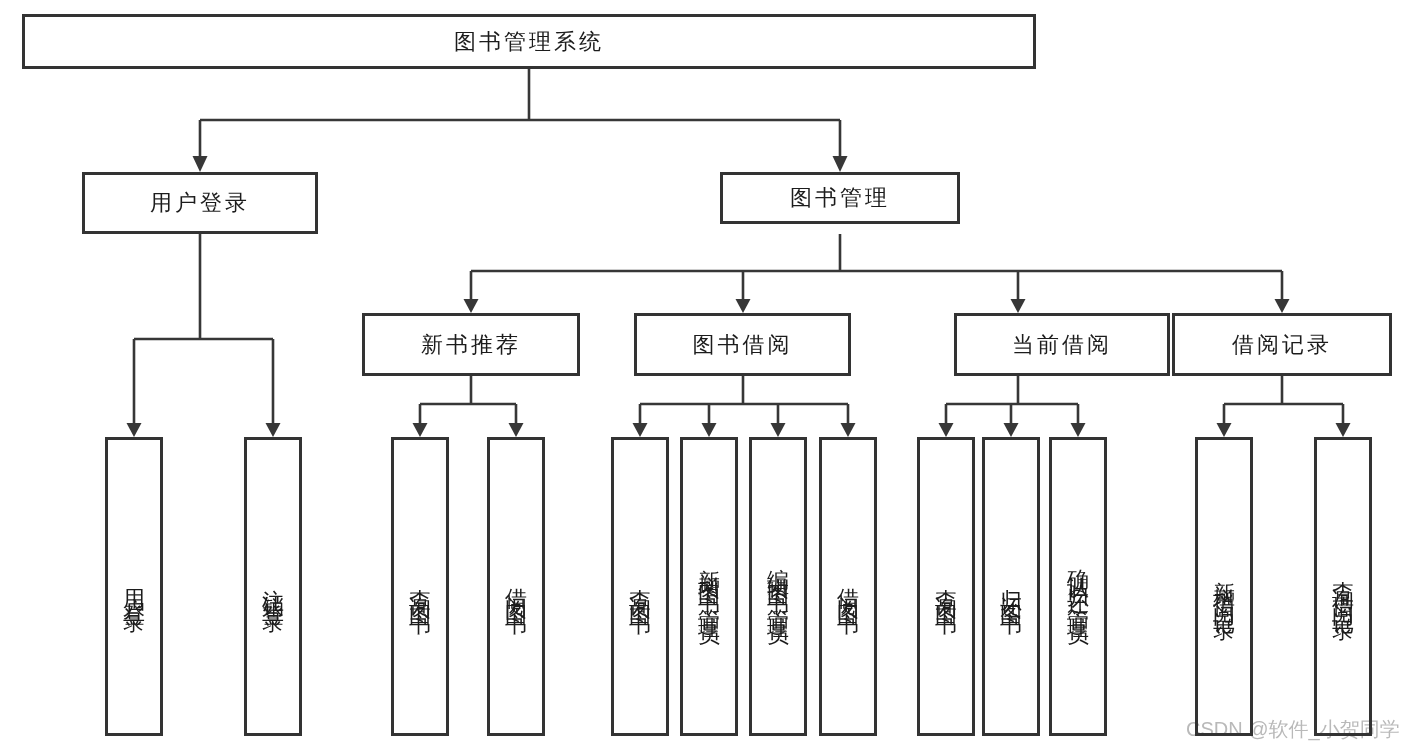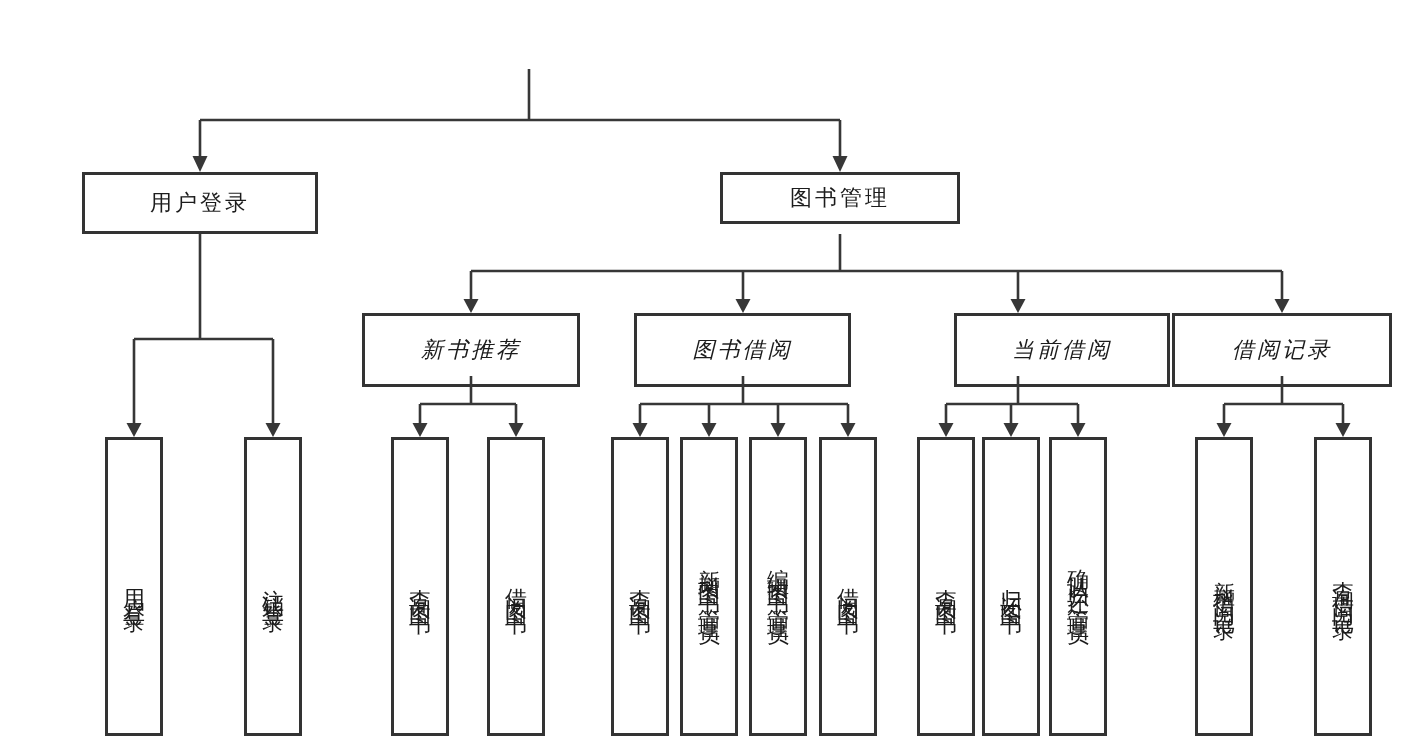--- a/index.html
+++ b/index.html
@@ -57,41 +57,45 @@
   .box.v span {
     writing-mode: vertical-rl;
     text-orientation: mixed;
     font-size: 22px;
     letter-spacing: 8px;
     line-height: 1;
   }
   .root  { left: 22px;  top: 14px;  width: 1014px; height: 55px; }
   .l2a   { left: 82px;  top: 172px; width: 236px;  height: 62px; }
   .l2b   { left: 720px; top: 172px; width: 240px;  height: 52px; }
-  .l3    { top: 313px;  height: 74px; font-style: italic; }
+  .l3    { top: 313px;  height: 63px; }
   .l3a   { left: 362px;  width: 218px; }
   .l3b   { left: 634px;  width: 217px; }
   .l3c   { left: 954px;  width: 216px; }
   .l3d   { left: 1172px; width: 220px; }
   #watermark {
     position: absolute;
     left: 1186px;
     top: 716px;
     z-index: 1;
     font-size: 20px;
     color: #b9b9b9;
     white-space: nowrap;
   }
 </style>
 </head>
 <body>
 
 <div id="stage">
 
+  <div id="watermark">CSDN @软件_小贺同学</div>
 
+  <div class="box h root">
+    <span>图书管理系统</span>
+  </div>
 
   <div class="box h l2a">
     <span>用户登录</span>
   </div>
   <div class="box h l2b">
     <span>图书管理</span>
   </div>
 
   <div class="box h l3 l3a">
     <span>新书推荐</span>

